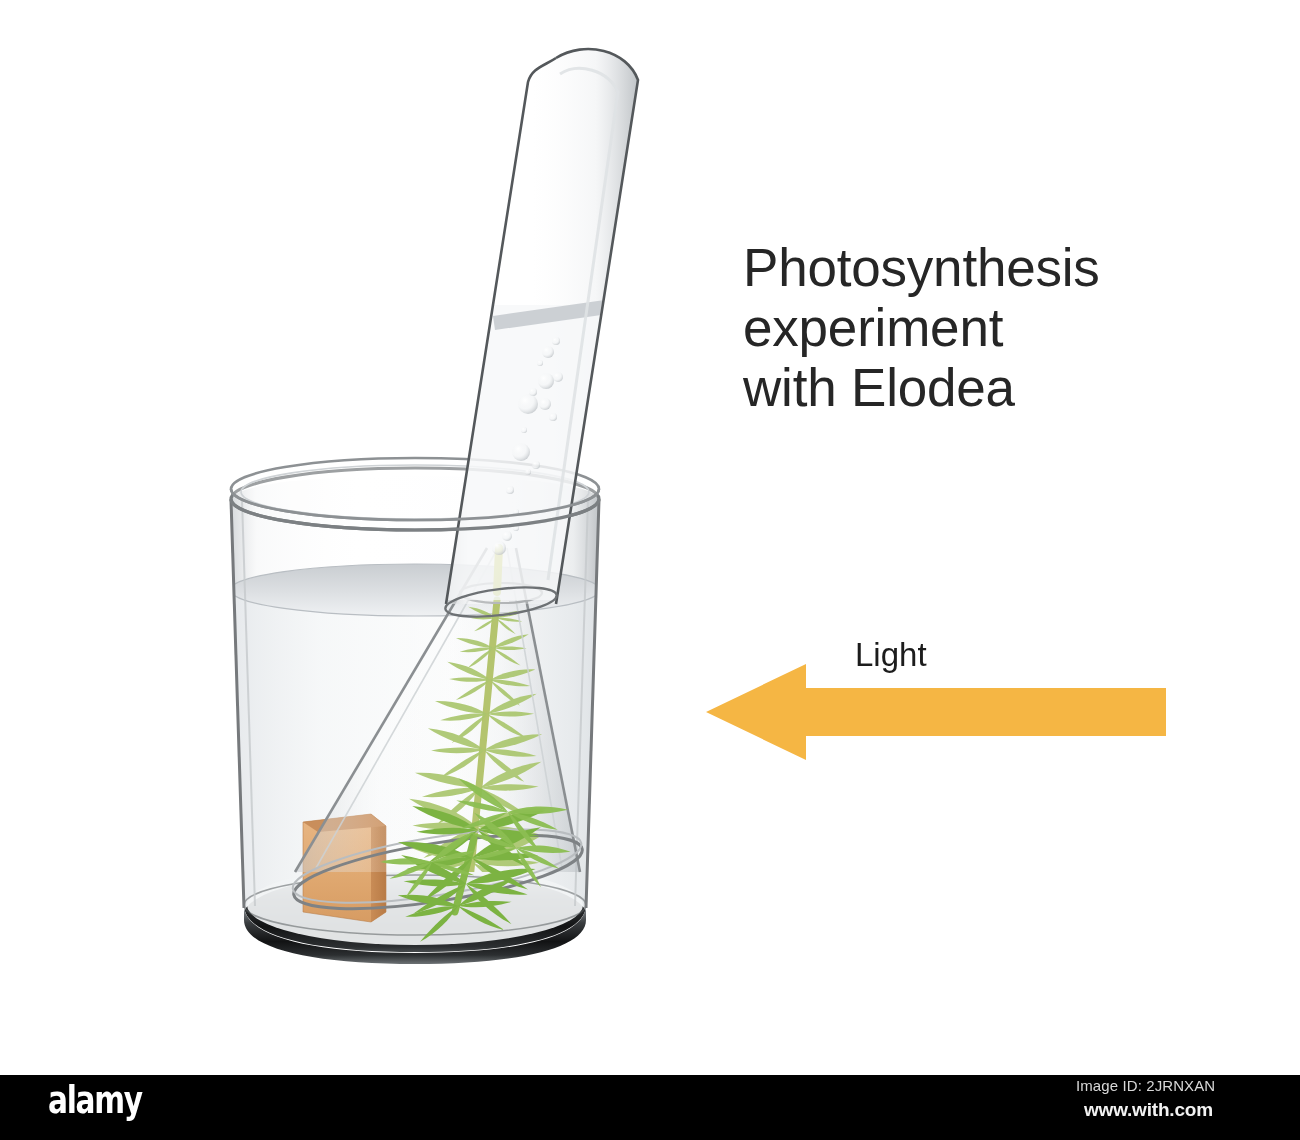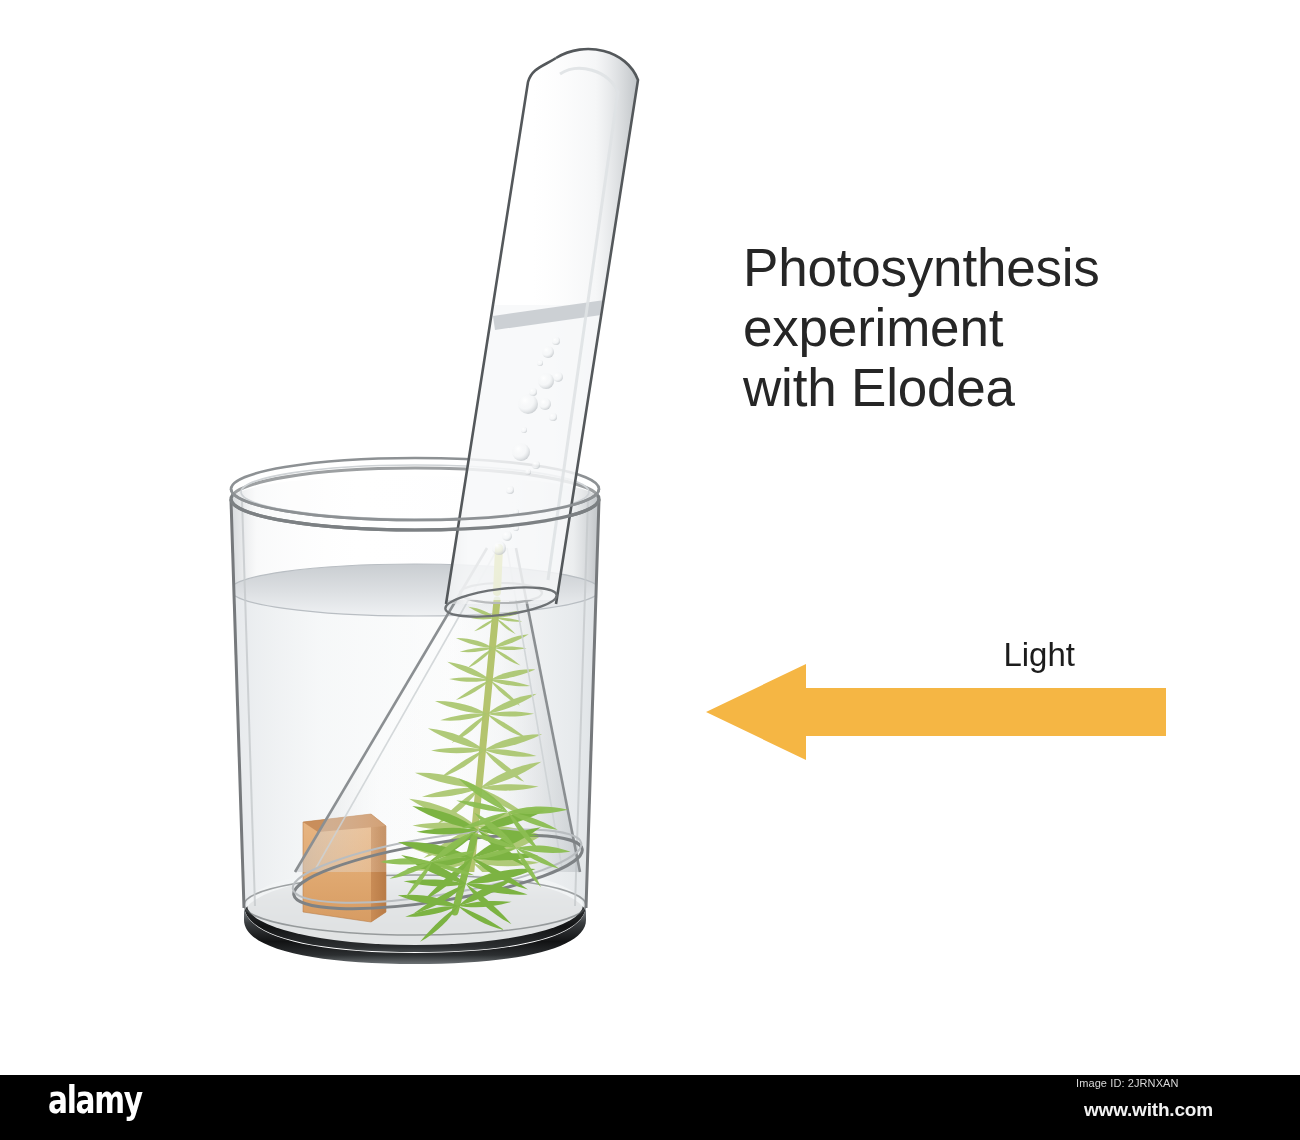--- a/index.html
+++ b/index.html
@@ -34,21 +34,21 @@
     line-height: 60px;
     font-weight: 400;
     letter-spacing: -0.2px;
     white-space: pre-line;
   }
   .light-label {
     position: absolute;
     left: 855px;
     top: 636px;
     width: 220px;
-    text-align: right;
+    text-align: left;
     color: #1c1c1c;
     font-size: 33px;
     line-height: 38px;
   }
   #watermark-bar {
     position: absolute;
     left: 0;
     top: 1075px;
     width: 1300px;
     height: 65px;
@@ -64,21 +64,21 @@
     letter-spacing: -1.6px;
     font-family: "DejaVu Sans", sans-serif;
     transform: scaleX(0.8);
     transform-origin: left top;
   }
   .image-id {
     position: absolute;
     left: 1076px;
     top: 1077px;
     color: #d8d8d8;
-    font-size: 11px;
+    font-size: 15px;
     letter-spacing: 0.1px;
   }
   .alamy-url {
     position: absolute;
     left: 1084px;
     top: 1099px;
     color: #f2f2f2;
     font-size: 19px;
     font-weight: 700;
     letter-spacing: -0.2px;

